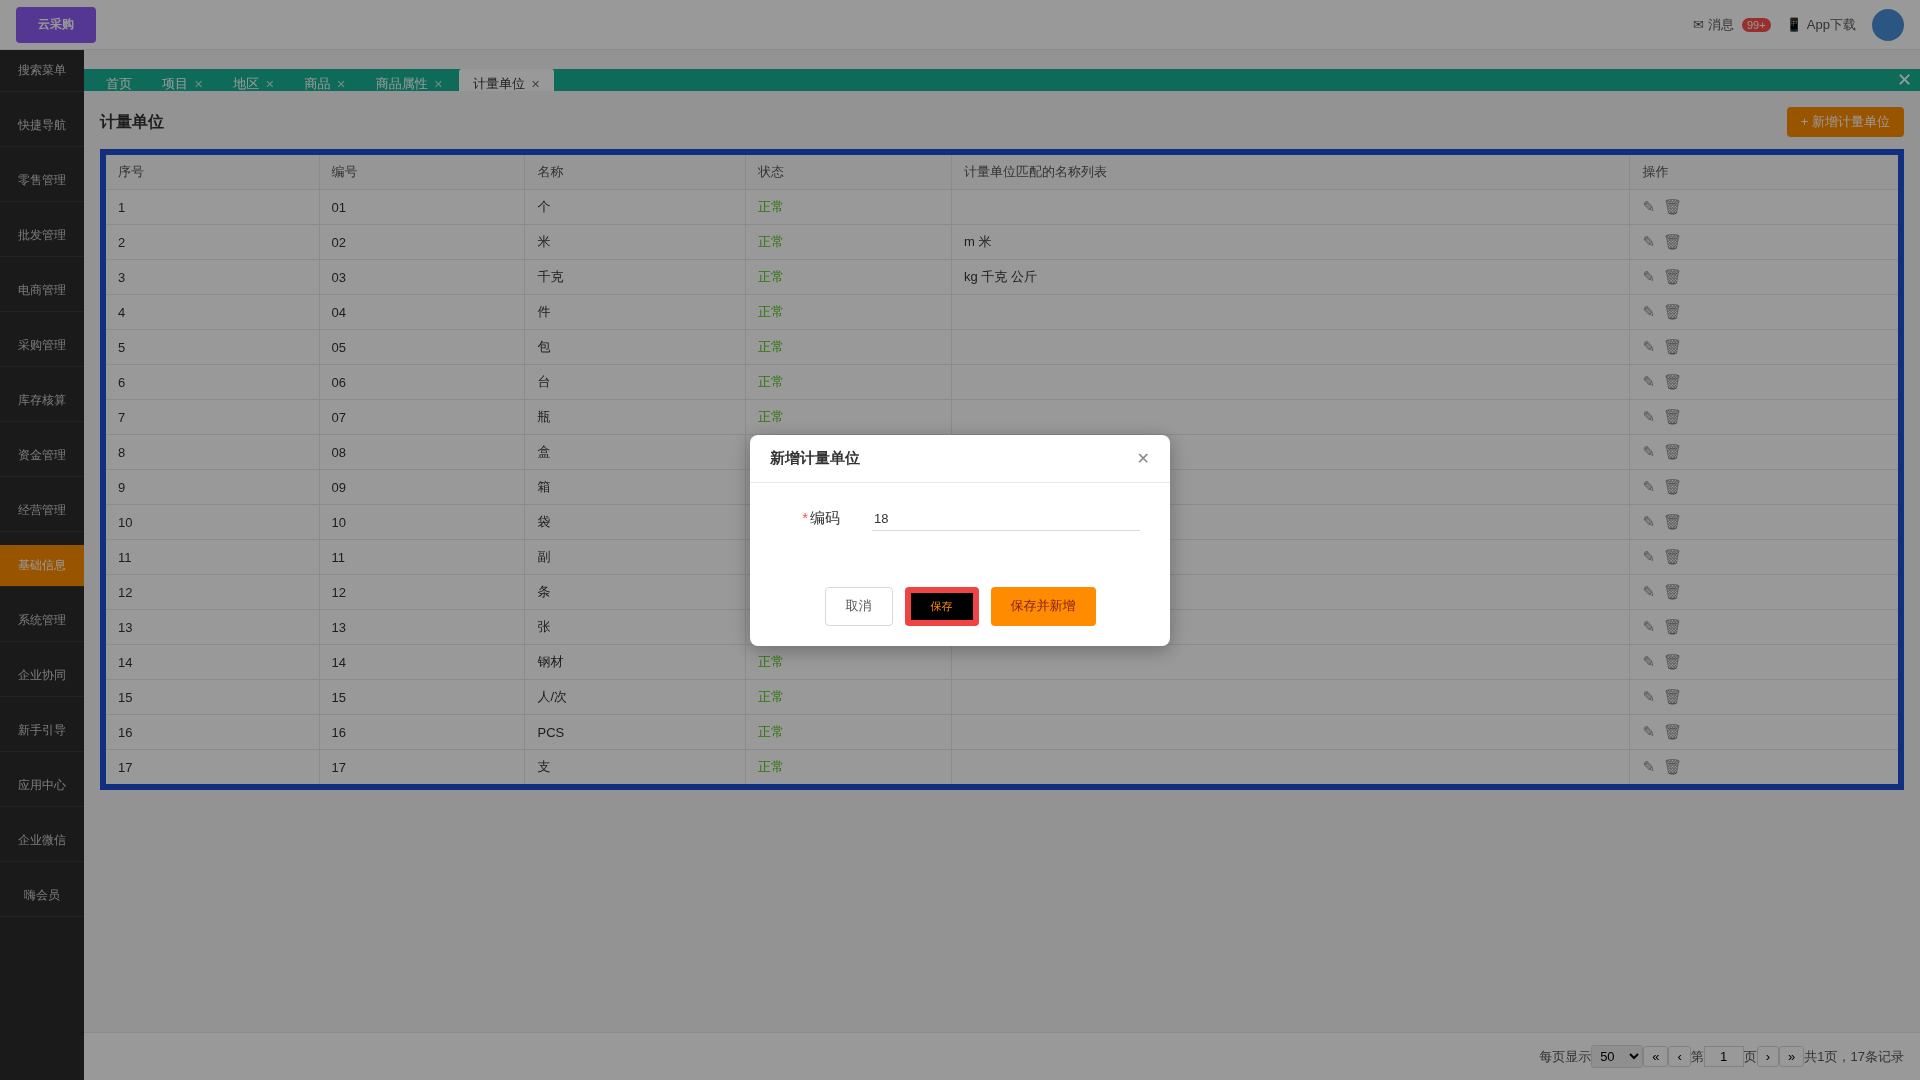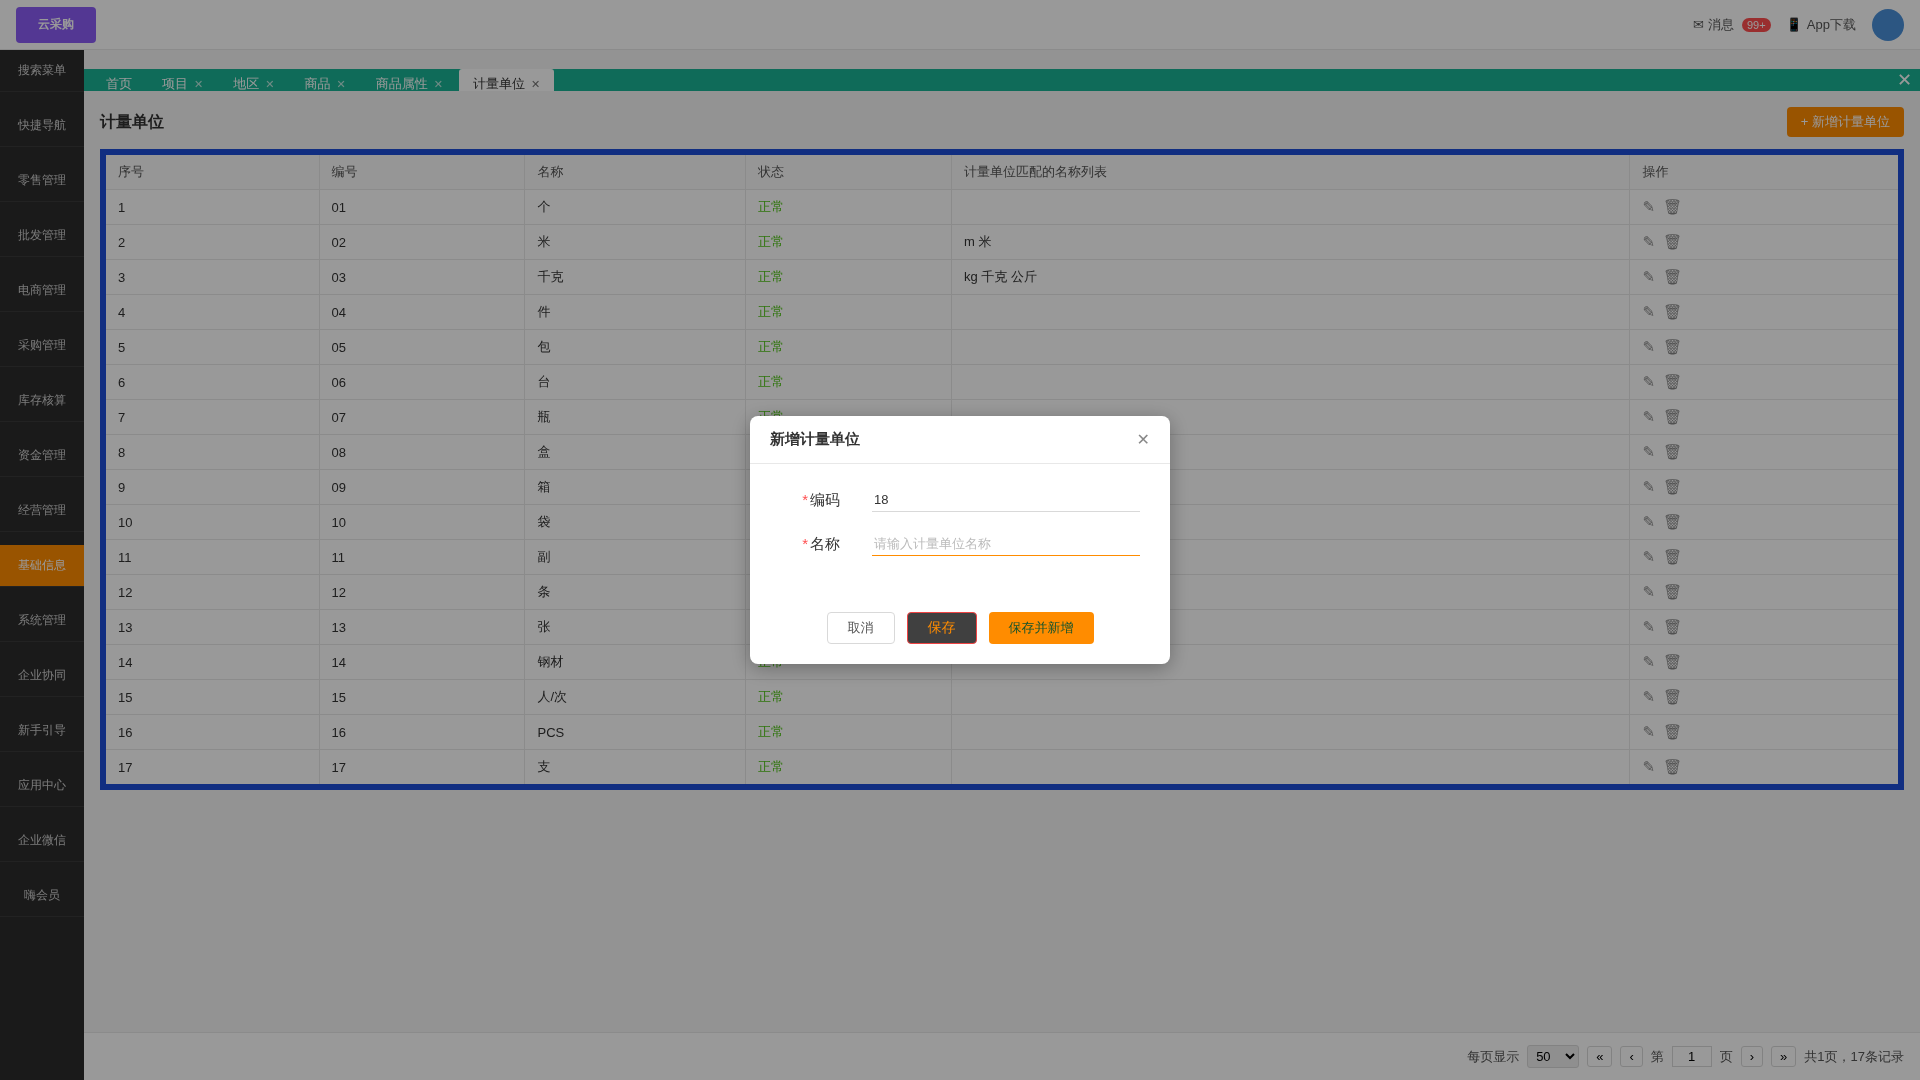--- a/index.html
+++ b/index.html
@@ -193,21 +193,20 @@
     }
 
     
     .pagination-bar {
       display: flex;
       align-items: center;
       justify-content: flex-end;
       padding: 12px 16px;
       background: #fff;
       border-top: 1px solid #e8e8e8;
-      gap: 8px;
       font-size: 13px;
       color: #555;
       flex-shrink: 0;
     }
     .page-btn {
       border: 1px solid #d9d9d9;
       background: #fff;
       padding: 2px 8px;
       cursor: pointer;
       border-radius: 3px;
@@ -305,31 +304,31 @@
     .btn-cancel {
       border: 1px solid #d9d9d9;
       background: #fff;
       padding: 6px 20px;
       border-radius: 4px;
       cursor: pointer;
       font-size: 13px;
       color: #555;
     }
     .btn-save {
-      border: 1px solid #ef4444;
-      background: #404040;
+      border: 6px solid #ef4444;
+      background: #000000;
       color: #ff8c00;
       padding: 6px 20px;
       border-radius: 4px;
       cursor: pointer;
-      font-size: 14px;
+      font-size: 11px;
     }
     .btn-save-new {
       background: #ff8c00;
-      color: #14532d;
+      color: #7f1d1d;
       border: none;
       padding: 6px 20px;
       border-radius: 4px;
       cursor: pointer;
       font-size: 13px;
     }
   </style>
 </head>
 <body>
 
@@ -653,26 +652,20 @@
       <span class="modal-title">新增计量单位</span>
       <span class="modal-close">✕</span>
     </div>
     <div class="modal-body">
       <div class="form-row">
         <div class="form-label">
           <span class="required">*</span><span>编码</span>
         </div>
         <input class="form-input" value="18" style="">
       </div>
-      <div class="form-row">
-        <div class="form-label">
-          <span class="required">*</span><span>名称</span>
-        </div>
-        <input class="form-input highlighted" placeholder="请输入计量单位名称" style="">
-      </div>
     </div>
     <div class="modal-footer">
       <button class="btn-cancel">取消</button>
       <button class="btn-save">保存</button>
       <button class="btn-save-new">保存并新增</button>
     </div>
   </div>
 </div>
 
 </body></html>

